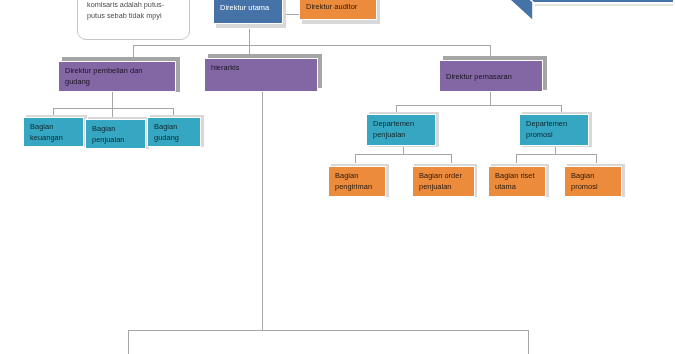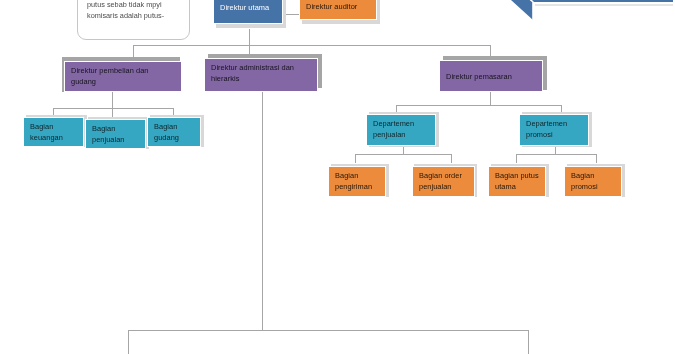--- a/index.html
+++ b/index.html
@@ -85,22 +85,22 @@
   <div id="banner-wrap" style="left:497px; top:-18px; width:178px; height:40px;">
     <svg width="178" height="40" viewBox="0 0 178 40">
       <polygon points="14,0 178,0 178,20 36,20 36,38 14,18" fill="#4573a7"></polygon>
       <polyline points="36,21 177,21 177,1" fill="none" stroke="#ffffff" stroke-width="2"></polyline>
       <polyline points="14,0 36,20 36,38" fill="none" stroke="#ffffff" stroke-width="1.6"></polyline>
       <polyline points="38,23 176,23" fill="none" stroke="#c9c9c9" stroke-width="1"></polyline>
     </svg>
   </div>
 
   <div class="note" style="left:77px; top:-26px; width:113px; height:66px; padding-top:24px;">
+    <span class="lbl">komisaris adalah putus-</span>
     <span class="lbl">putus sebab tidak mpyi</span>
-    <span class="lbl">komisaris adalah putus-</span>
   </div>
 
   <div class="ln-h" style="left:277px; top:14px; width:28px;"></div>
 
   <div class="ln-v" style="left:249px; top:29px; height:16px;"></div>
 
   <div class="ln-h" style="left:133px; top:45px; width:358px;"></div>
 
   <div class="ln-v" style="left:133px; top:45px; height:16px;"></div>
   <div class="ln-v" style="left:249px; top:45px; height:13px;"></div>
@@ -152,27 +152,26 @@
   <div class="shadow-soft" style="left:567px; top:164px; width:58px; height:33px;"></div>
 
   <div class="box c-blue" style="left:213px; top:-20px; width:70px; height:44px; padding-top:22px;">
     <span class="lbl">Direktur utama</span>
   </div>
 
   <div class="box c-orange" style="left:299px; top:-22px; width:78px; height:42px; padding-top:23px;">
     <span class="lbl">Direktur auditor</span>
   </div>
 
-  <div class="box c-purple" style="left:58px; top:61px; width:118px; height:31px;margin-left:6px;">
+  <div class="box c-purple" style="left:58px; top:61px; width:118px; height:31px;">
     <span class="lbl">Direktur pembelian dan</span>
     <span class="lbl">gudang</span>
   </div>
 
   <div class="box c-purple" style="left:204px; top:58px; width:114px; height:34px;">
-    <span class="lbl">Direktur administrasi dan</span>
     <span class="lbl">hierarkis</span>
   </div>
 
   <div class="box c-purple" style="left:439px; top:60px; width:104px; height:32px; padding-top:11px;">
     <span class="lbl">Direktur pemasaran</span>
   </div>
 
   <div class="box c-teal" style="left:23px; top:117px; width:61px; height:30px;">
     <span class="lbl">Bagian</span>
     <span class="lbl">keuangan</span>
@@ -202,21 +201,21 @@
     <span class="lbl">Bagian</span>
     <span class="lbl">pengiriman</span>
   </div>
 
   <div class="box c-orange" style="left:412px; top:166px; width:63px; height:31px;">
     <span class="lbl">Bagian order</span>
     <span class="lbl">penjualan</span>
   </div>
 
   <div class="box c-orange" style="left:488px; top:166px; width:58px; height:31px;">
-    <span class="lbl">Bagian putus</span>
+    <span class="lbl">Bagian riset</span>
     <span class="lbl">utama</span>
   </div>
 
   <div class="box c-orange" style="left:564px; top:166px; width:58px; height:31px;">
     <span class="lbl">Bagian</span>
     <span class="lbl">promosi</span>
   </div>
 
 </div>
 

